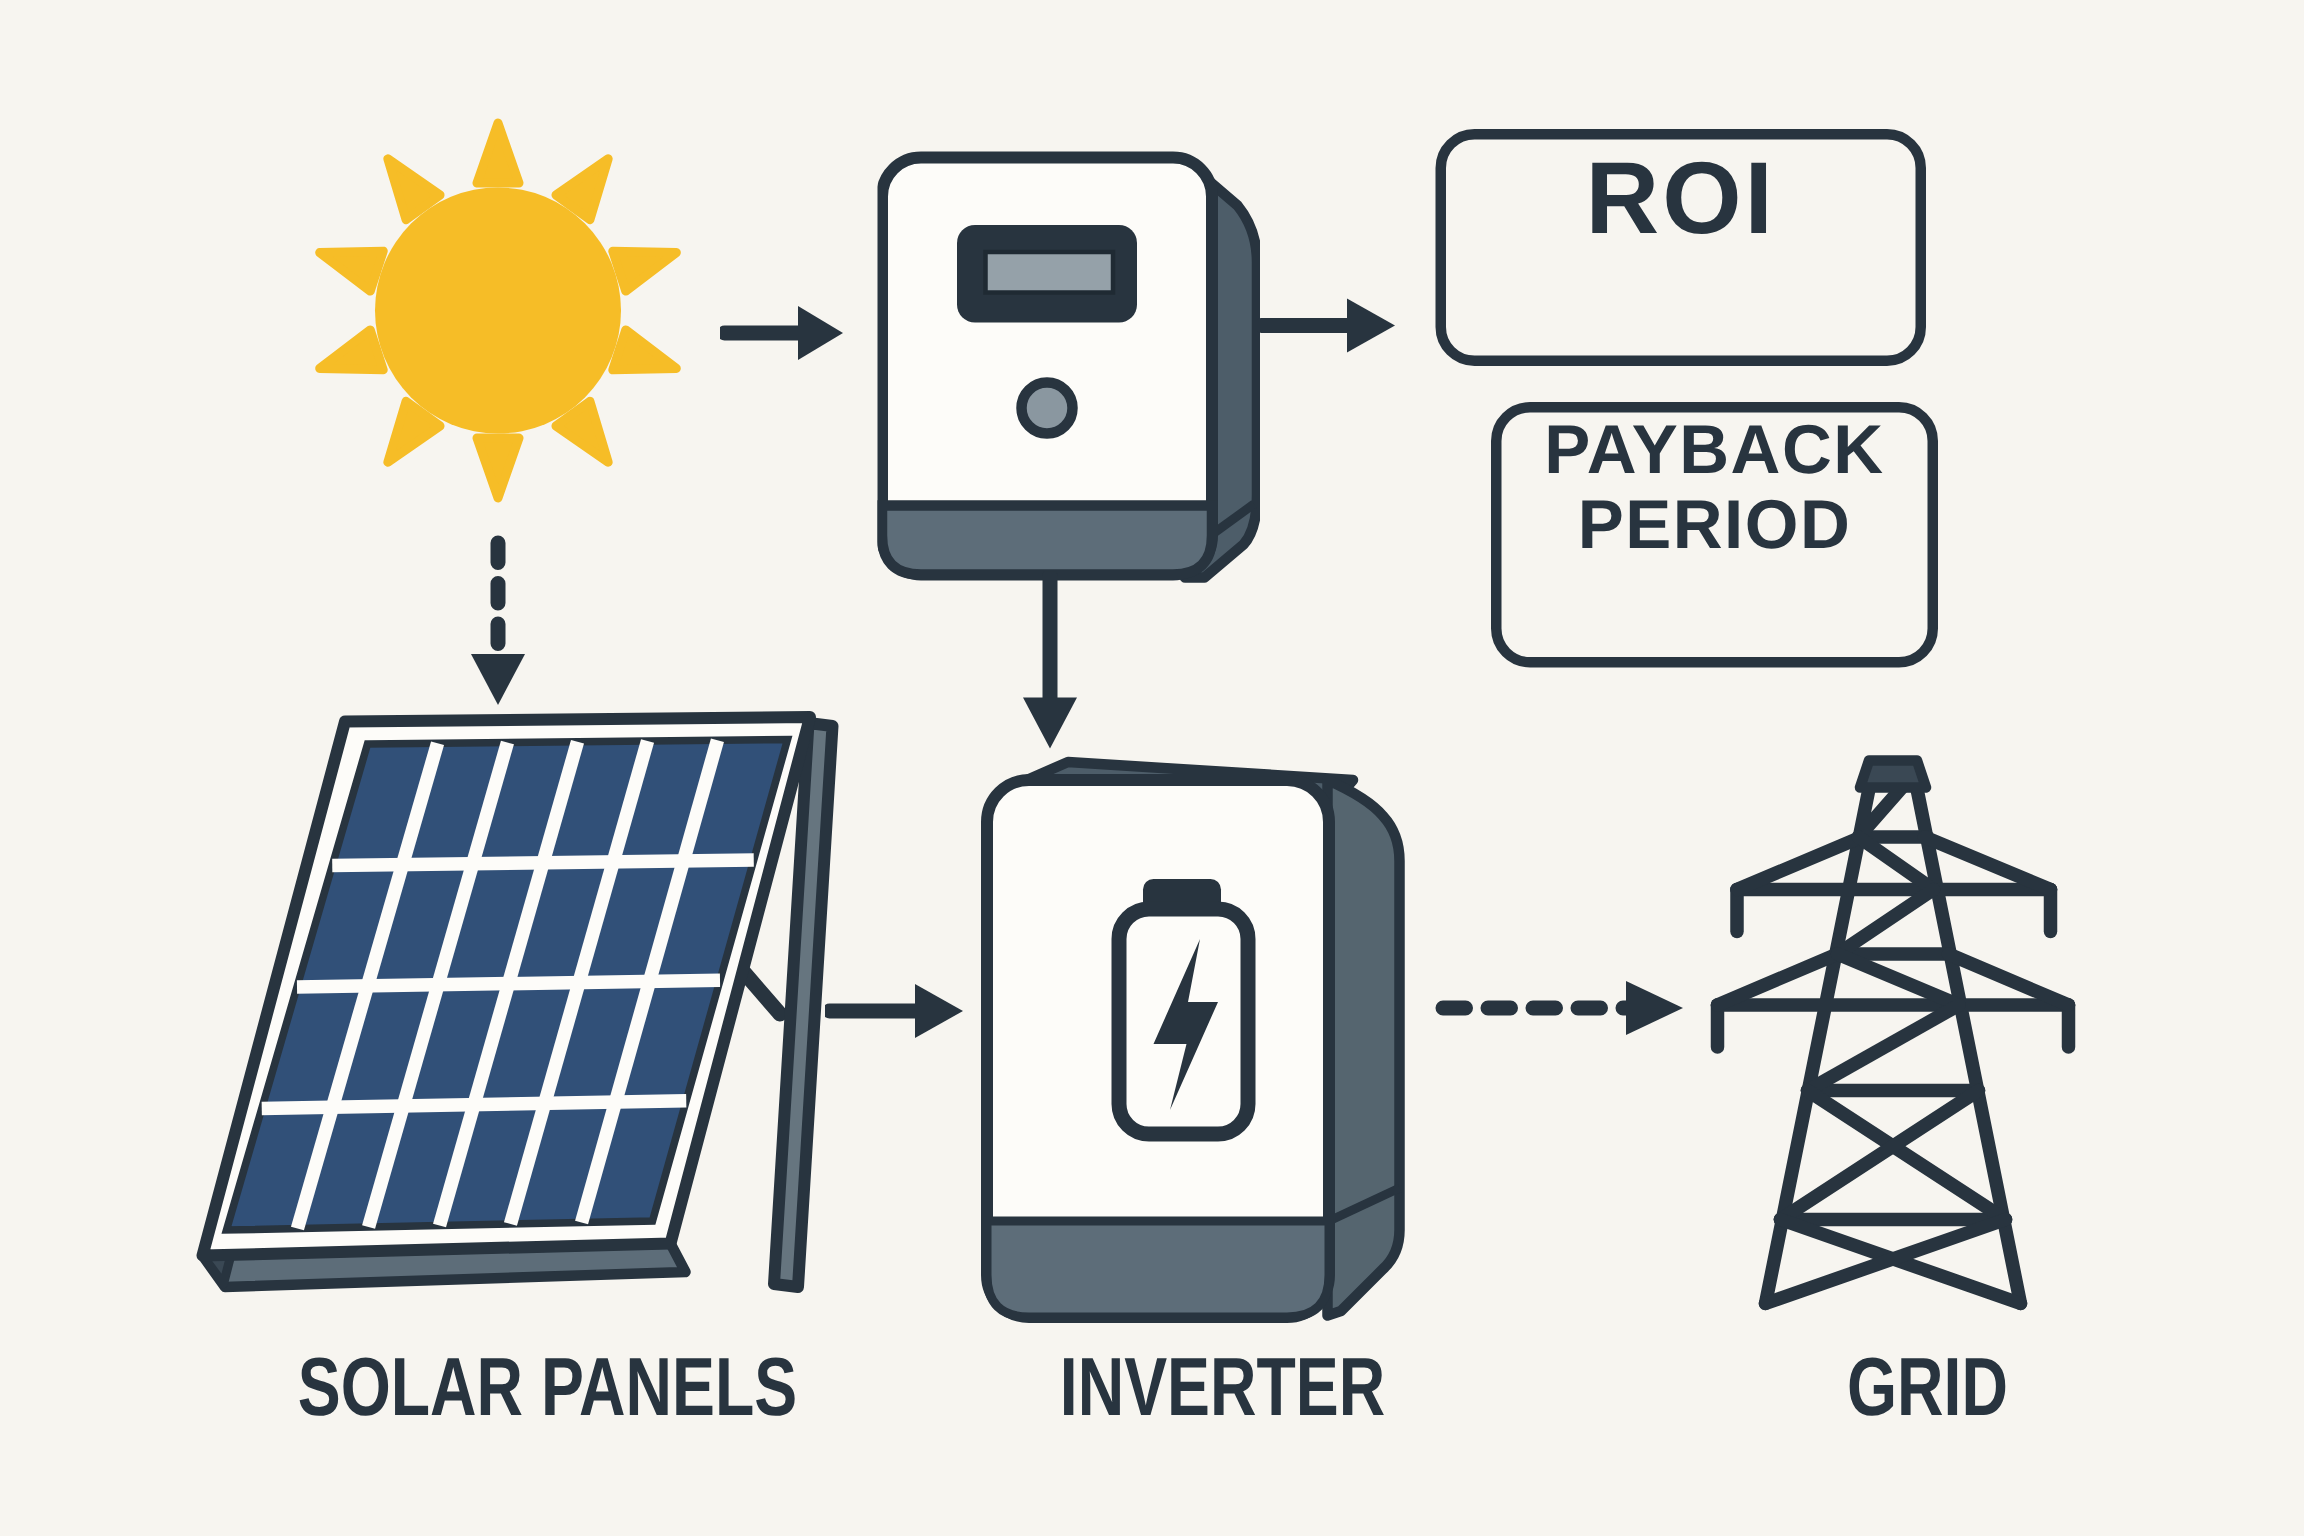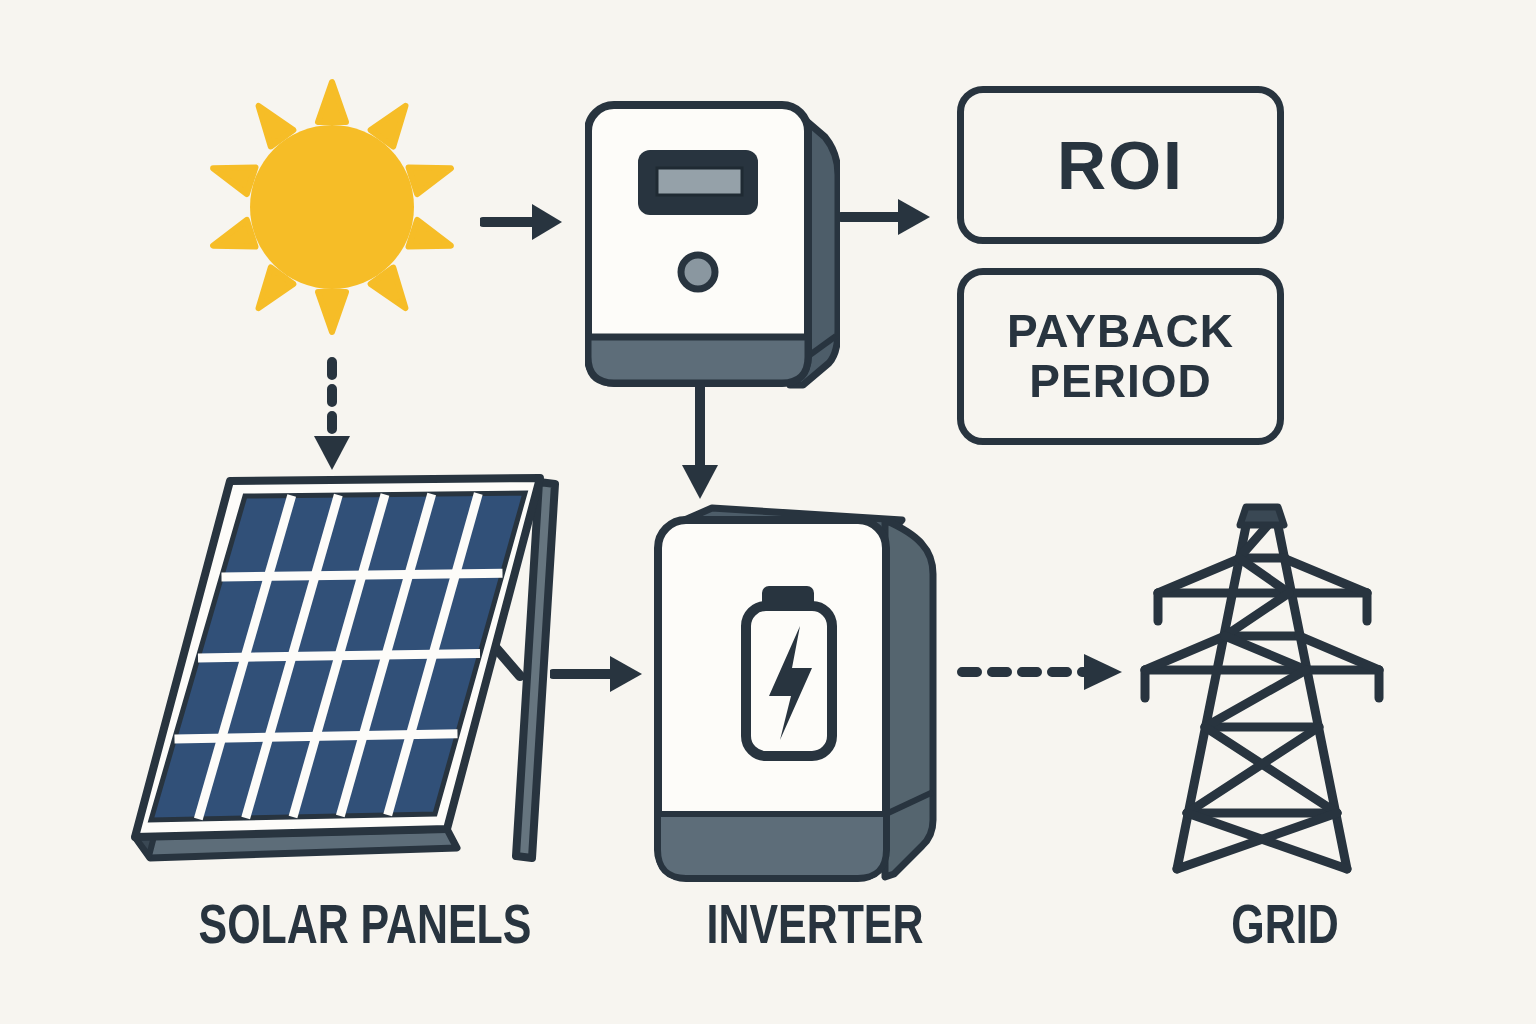--- a/index.html
+++ b/index.html
@@ -9,21 +9,21 @@
     background:#f7f5f0;
     overflow:hidden;
     font-family:"Liberation Sans", sans-serif;
     color:#28343f;
   }
   .abs{position:absolute;}
   .node-box{
     position:absolute;
     border:7px solid #28343f;
     border-radius:26px;
-    display:flex;align-items:center;justify-content:center;
+    display:flex;align-items:flex-start;justify-content:center;
     text-align:center;
     background:transparent;
     box-sizing:border-box;
   }
   .roi-text{
     font-size:68px;font-weight:700;letter-spacing:2px;color:#28343f;
   }
   .payback-text{
     font-size:46px;font-weight:700;line-height:1.08;color:#28343f;
     letter-spacing:1px;
@@ -107,21 +107,21 @@
 
   <svg class="abs" style="left:680px;top:381px" width="40" height="122" viewBox="0 0 40 122">
     <line x1="20" y1="3" x2="20" y2="88" stroke="#28343f" stroke-width="10" stroke-linecap="round"></line>
     <polygon points="2,84 20,118 38,84" fill="#28343f"></polygon>
   </svg>
 
   <div class="node-box" style="left:957px;top:86px;width:327px;height:158px">
     <span class="roi-text">ROI</span>
   </div>
 
-  <div class="node-box" style="left:957px;top:268px;width:327px;height:177px">
+  <div class="node-box" style="left:994px;top:268px;width:298px;height:177px">
     <span class="payback-text">PAYBACK PERIOD</span>
   </div>
 
   <svg class="abs" style="left:118px;top:462px" width="460" height="420" viewBox="0 0 460 420">
 
     <line x1="364" y1="170" x2="402" y2="214" stroke="#28343f" stroke-width="10" stroke-linecap="round"></line>
     <polygon points="421,20 437,22 414,396 398,394" fill="#66757f" stroke="#28343f" stroke-width="8" stroke-linejoin="round"></polygon>
 
     <polygon points="17,375 329,367 339,386 32,396" fill="#5d6d79" stroke="#28343f" stroke-width="7" stroke-linejoin="round"></polygon>
 

